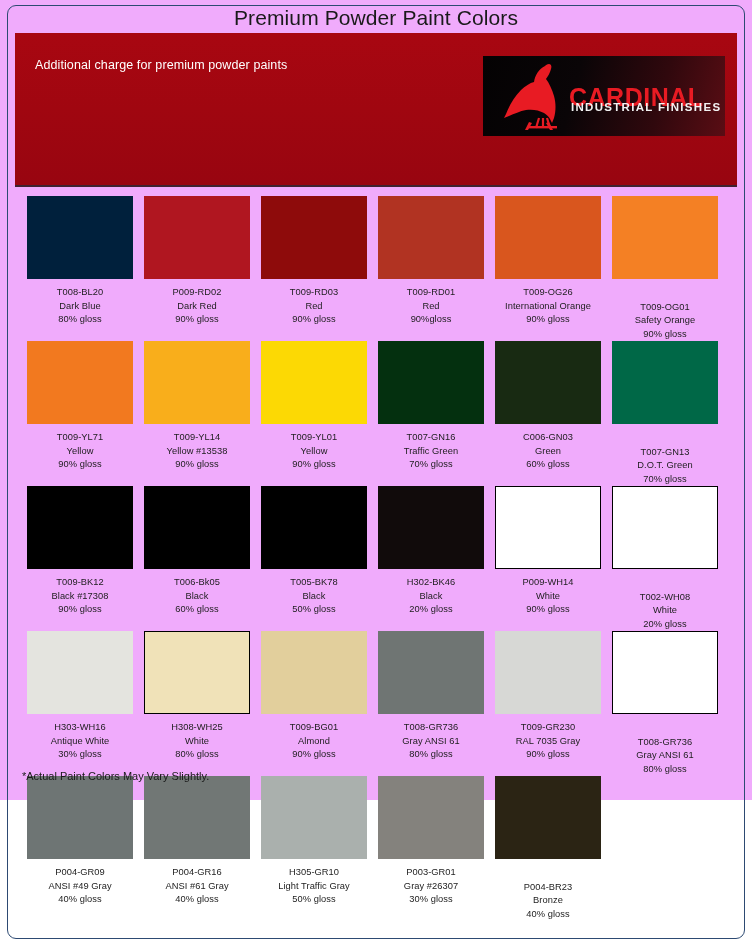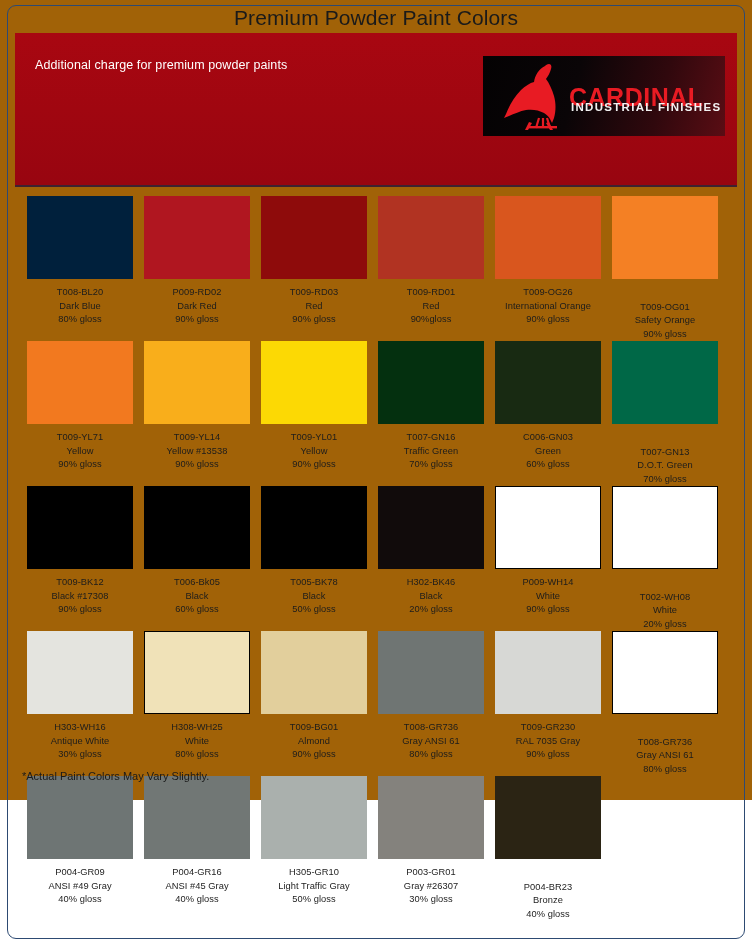--- a/index.html
+++ b/index.html
@@ -12,21 +12,21 @@
     height: 946px;
     font-family: "Liberation Sans", sans-serif;
     overflow: hidden;
   }
 
   .page {
     position: relative;
     width: 752px;
     height: 800px;
     box-sizing: border-box;
-    background: #a16207;
+    background: #f0abfc;
   }
 
   
   .page-frame {
     position: absolute;
     left: 7px;
     top: 5px;
     width: 738px;
     height: 934px;
     box-sizing: border-box;
@@ -384,21 +384,21 @@
           <div class="labels">
             <div class="code">P004-GR09</div>
             <div class="name">ANSI #49 Gray</div>
             <div class="gloss">40% gloss</div>
           </div>
         </div>
         <div class="cell">
           <div class="chip" style="background: rgb(113, 119, 117);"></div>
           <div class="labels">
             <div class="code">P004-GR16</div>
-            <div class="name">ANSI #45 Gray</div>
+            <div class="name">ANSI #61 Gray</div>
             <div class="gloss">40% gloss</div>
           </div>
         </div>
         <div class="cell">
           <div class="chip" style="background: rgb(170, 176, 173);"></div>
           <div class="labels">
             <div class="code">H305-GR10</div>
             <div class="name">Light Traffic Gray</div>
             <div class="gloss">50% gloss</div>
           </div>

